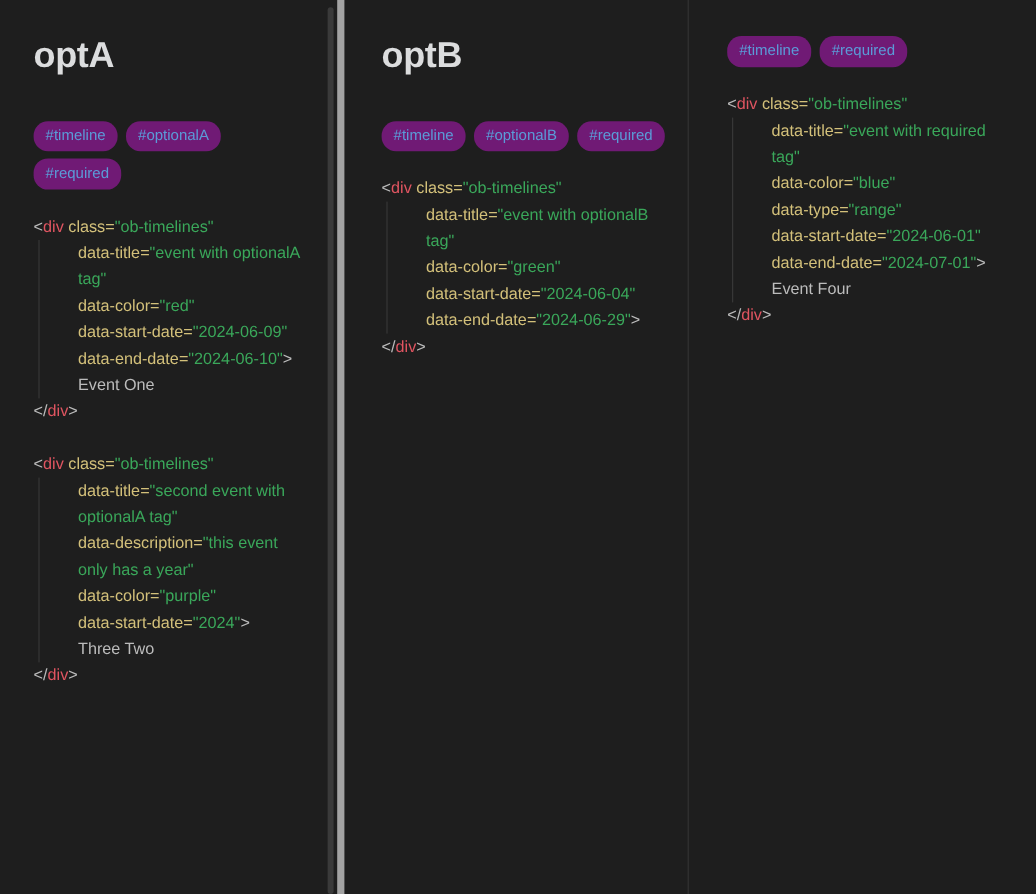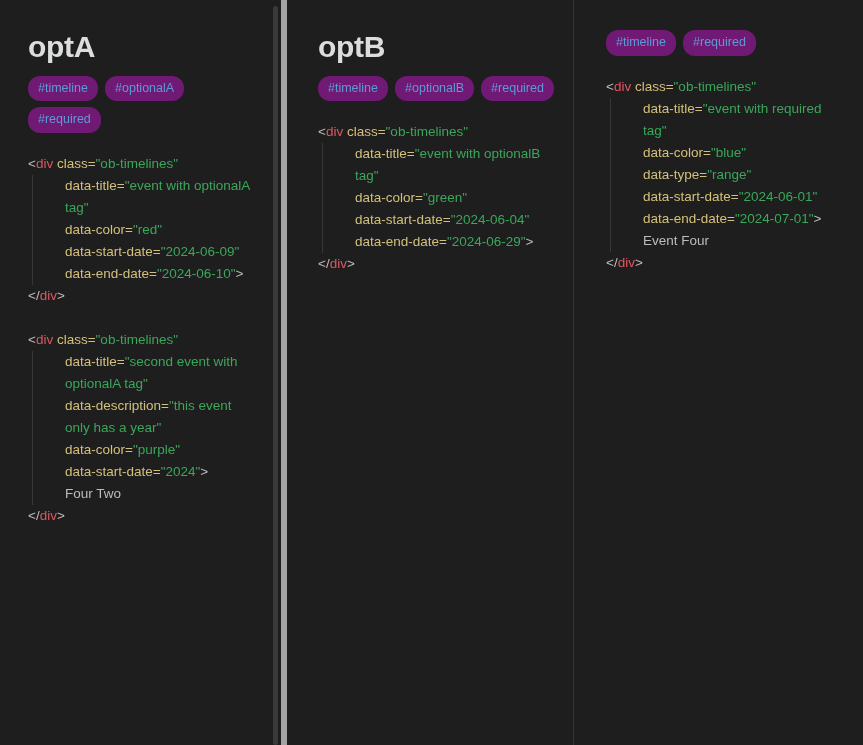--- a/index.html
+++ b/index.html
@@ -34,21 +34,21 @@
     height: 745px;
   }
   .pane-3 .pane-inner { padding-left: 32px; padding-right: 14px; }
   .pane-2 .pane-inner { padding-left: 31px; padding-right: 16px; }
 
   .pane-title {
     font-size: 30px;
     font-weight: bold;
     color: #dcddde;
     letter-spacing: -0.3px;
-    margin: 0 0 11px 0;
+    margin: 0 0 36px 0;
     line-height: 1.15;
   }
 
   .tag-list {
     display: flex;
     flex-wrap: wrap;
     gap: 6px 7px;
     margin-bottom: 20px;
     max-width: 100%;
   }
@@ -117,31 +117,32 @@
           <span class="tag-pill">#optionalA</span>
           <span class="tag-pill">#required</span>
         </div>
         <div class="code-block">
           <div class="code-line"><span class="tk-punct">&lt;</span><span class="tk-tag">div</span> <span class="tk-attr">class=</span><span class="tk-string">"ob-timelines"</span></div>
           <div class="code-indent">
             <div class="code-line"><span class="tk-attr">data-title=</span><span class="tk-string">"event with optionalA tag"</span></div>
             <div class="code-line"><span class="tk-attr">data-color=</span><span class="tk-string">"red"</span></div>
             <div class="code-line"><span class="tk-attr">data-start-date=</span><span class="tk-string">"2024-06-09"</span></div>
             <div class="code-line"><span class="tk-attr">data-end-date=</span><span class="tk-string">"2024-06-10"</span><span class="tk-punct">&gt;</span></div>
+            <div class="code-line"><span class="tk-text">Event One</span></div>
           </div>
           <div class="code-line"><span class="tk-punct">&lt;/</span><span class="tk-tag">div</span><span class="tk-punct">&gt;</span></div>
         </div>
         <div class="code-block">
           <div class="code-line"><span class="tk-punct">&lt;</span><span class="tk-tag">div</span> <span class="tk-attr">class=</span><span class="tk-string">"ob-timelines"</span></div>
           <div class="code-indent">
             <div class="code-line"><span class="tk-attr">data-title=</span><span class="tk-string">"second event with optionalA tag"</span></div>
             <div class="code-line"><span class="tk-attr">data-description=</span><span class="tk-string">"this event only has a year"</span></div>
             <div class="code-line"><span class="tk-attr">data-color=</span><span class="tk-string">"purple"</span></div>
             <div class="code-line"><span class="tk-attr">data-start-date=</span><span class="tk-string">"2024"</span><span class="tk-punct">&gt;</span></div>
-            <div class="code-line"><span class="tk-text">Four Two</span></div>
+            <div class="code-line"><span class="tk-text">Three Two</span></div>
           </div>
           <div class="code-line"><span class="tk-punct">&lt;/</span><span class="tk-tag">div</span><span class="tk-punct">&gt;</span></div>
         </div>
       </div>
       <div class="scrollbar-track">
         <div class="scrollbar-thumb"></div>
       </div>
     </div>
     <div class="pane pane-2">
       <div class="pane-inner">

